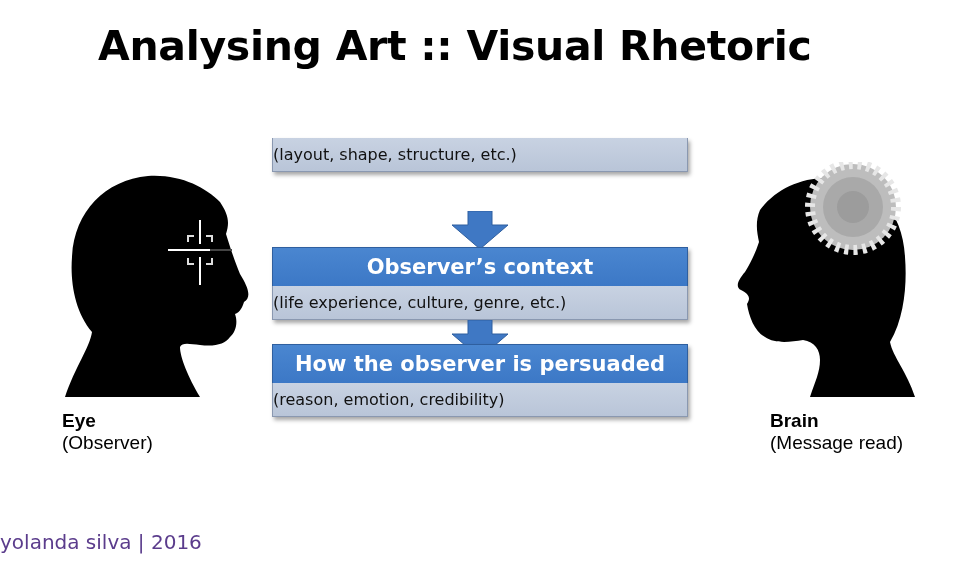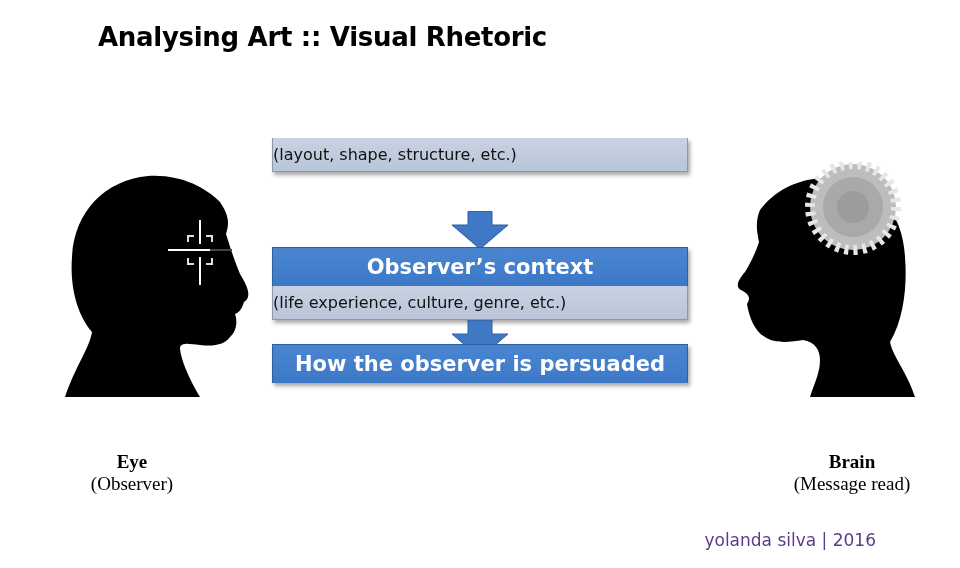--- a/index.html
+++ b/index.html
@@ -1,33 +1,33 @@
 <!DOCTYPE html>
 <html><head>
 <meta charset="utf-8">
 <style>
   html, body { margin:0; padding:0; }
   body { width:960px; height:568px; background:#ffffff; position:relative; overflow:hidden;
          font-family:"Liberation Sans", "DejaVu Sans", sans-serif; color:#000; }
-  .title { position:absolute; left:98px; top:22px; font-size:26px; font-weight:bold; letter-spacing:-0.3px;
+  .title { position:absolute; left:98px; top:22px; font-size:41px; font-weight:bold; letter-spacing:-0.3px;
            font-family:"DejaVu Sans", sans-serif; }
   .box { position:absolute; left:272px; width:416px; box-shadow:2px 3px 4px rgba(0,0,0,0.35); }
   .box .head { height:38px; background:linear-gradient(#4a86d0,#3c78c6); color:#fff; font-weight:bold;
                font-size:21px; text-align:center; line-height:38px; font-family:"DejaVu Sans", sans-serif;
                border-left:1px solid #2f5f9f; border-right:1px solid #2f5f9f; border-top:1px solid #2f5f9f; }
   .box .sub { height:33px; background:linear-gradient(#c8d2e2,#b9c5d8); color:#111; font-size:16px;
               text-align:left; line-height:33px; font-family:"DejaVu Sans", sans-serif;
               border:1px solid #8a98b0; border-top:none; }
   .arrow { position:absolute; width:56px; height:38px; }
   .person { position:absolute; }
-  .label { position:absolute; text-align:center; font-family:Liberation Serif, serif;margin-top:41px; }
+  .label { position:absolute; font-family:Liberation Sans, sans-serif; }
   .label .main { font-weight:bold; font-size:19px; }
   .label .paren { font-size:19px; }
-  .footer { position:absolute; left:0; width:876px; top:530px; text-align:right; color:#5b3c8c;
-            font-size:17px; font-family:"DejaVu Sans", sans-serif; }
+  .footer { position:absolute; left:0; width:876px; top:530px; text-align:left; color:#5b3c8c;
+            font-size:20px; font-family:"DejaVu Sans", sans-serif; }
 </style>
 </head>
 <body>
 
 <div class="title">Analysing Art :: Visual Rhetoric</div>
 
 <svg class="person" style="left:30px;top:162px" width="220" height="235" viewBox="0 0 220 235">
   <path d="M70 235 L35 235 C45 205 60 185 62 170 C45 150 40 120 42 95 C44 50 75 18 118 14 C150 12 175 25 190 40 C198 52 200 60 196 72 C200 85 205 100 210 112 C218 125 222 135 214 140 C212 146 210 150 205 152 C208 160 206 170 200 175 C195 182 185 185 170 183 C160 182 152 180 150 185 C150 195 158 215 170 235 Z" fill="#000"></path>
   <g stroke="#fff" stroke-width="2" fill="none">
     <line x1="138" y1="88" x2="180" y2="88"></line>
@@ -68,15 +68,16 @@
 <div class="box" style="top:247px">
   <div class="head">Observer’s context</div>
   <div class="sub">(life experience, culture, genre, etc.)</div>
 </div>
 <svg class="arrow" style="left:452px;top:320px" viewBox="0 0 56 38">
   <path d="M16 0 H40 V14 H56 L28 38 L0 14 H16 Z" fill="#3f78c4" stroke="#2f5f9f" stroke-width="1"></path>
 </svg>
 
 <div class="box" style="top:344px">
   <div class="head">How the observer is persuaded</div>
+  <div class="sub">(reason, emotion, credibility)</div>
 </div>
 
 <div class="footer">yolanda silva | 2016</div>
 
 </body></html>

